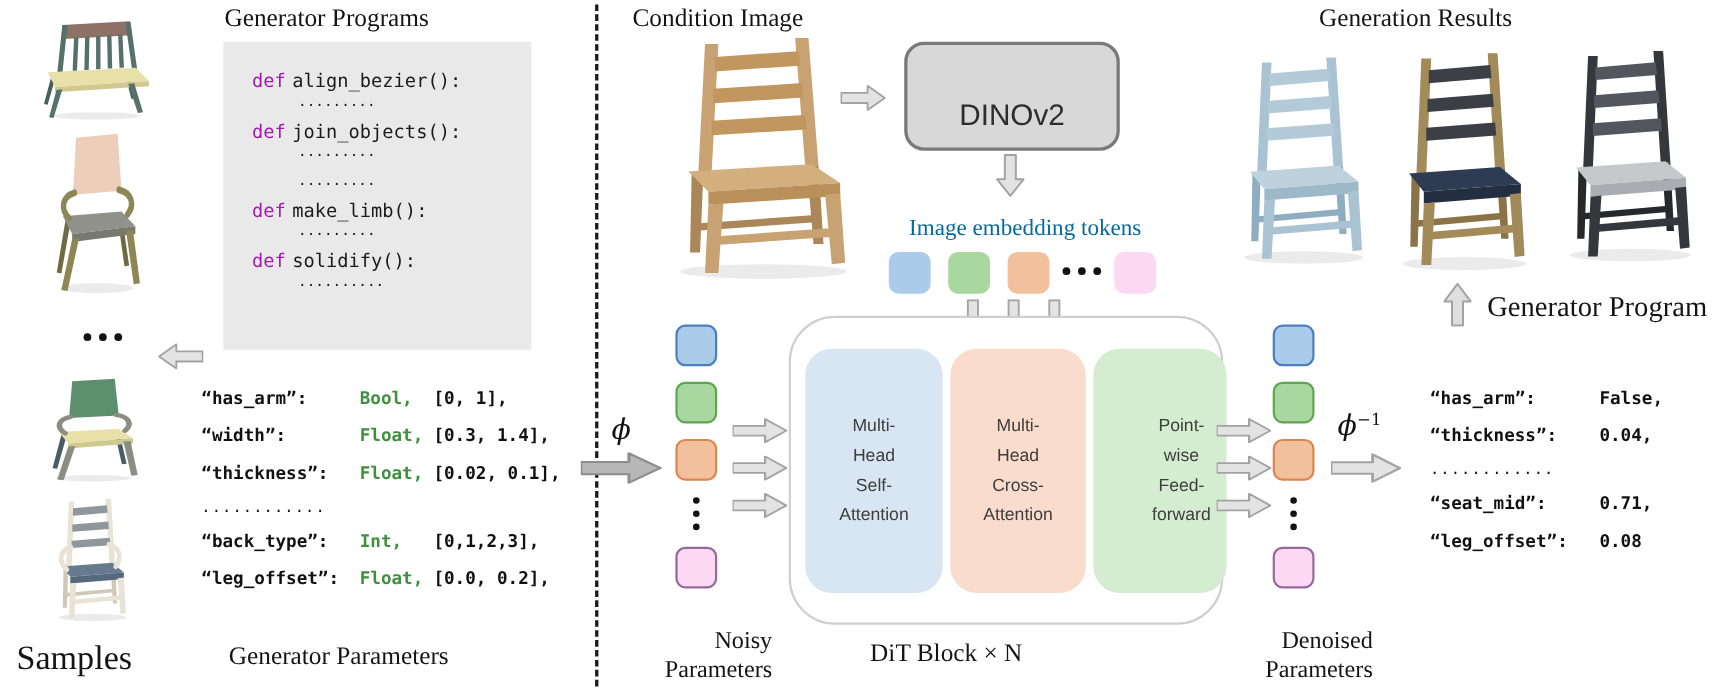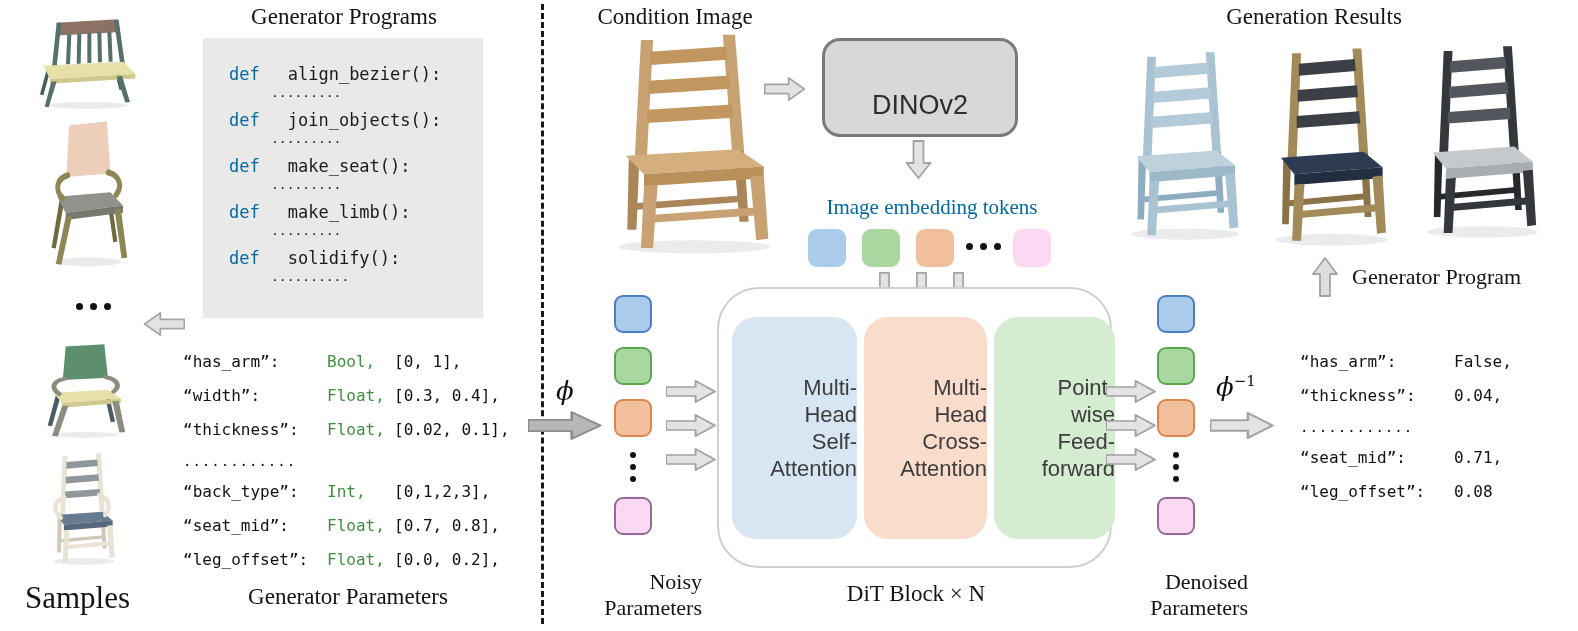--- a/index.html
+++ b/index.html
@@ -1,36 +1,36 @@
 <!DOCTYPE html>
 <html><head>
 <meta charset="utf-8">
 <style>
   * { margin:0; padding:0; box-sizing:border-box; }
   html,body { background:#ffffff; }
   .canvas {
     position:relative; width:1578px; height:631px; background:#fff;
     font-family:"Liberation Serif","DejaVu Serif",serif; color:#141414; overflow:hidden;
   }
-  .title { position:absolute; font-size:23px; color:#141414; text-align:center; white-space:nowrap; }
+  .title { position:absolute; font-size:23px; color:#141414; white-space:nowrap; }
   .small-title { position:absolute; font-size:21px; color:#0369a1; text-align:center; white-space:nowrap; }
   .lbl2 { position:absolute; font-size:22px; line-height:26px; text-align:right; }
 
   
   .divider { position:absolute; left:541px; top:4px; height:620px; width:0; border-left:3px dashed #1a1a1a; }
 
   
   .codebox { position:absolute; left:203px; top:38px; width:280px; height:280px; background:#e9e9e9; padding:26px 0 0 26px; }
   .cline { font-family:"DejaVu Sans Mono",monospace; font-size:17px; line-height:20px; white-space:pre; color:#1b1b1b; }
-  .kw { color:#0369a1; margin-right:28px; }
+  .kw { color:#a21caf; margin-right:6px; }
   .cdots { font-family:"DejaVu Sans Mono",monospace; font-size:13px; line-height:18px; margin-left:42px; margin-bottom:8px; color:#1b1b1b; letter-spacing:0px; }
 
   
   .params { position:absolute; font-family:"DejaVu Sans Mono",monospace; color:#111; }
-  .prow, .orow { white-space:pre; font-size:16px; line-height:34px; }
+  .prow, .orow { white-space:pre; font-size:16px; line-height:34px;font-weight:bold; }
   .prow .k { display:inline-block; min-width:144px; }
   .prow .t { display:inline-block; min-width:67px; color:#3f8f3f; }
   .orow .k { display:inline-block; min-width:154px; }
   .pdots { font-size:14px; line-height:28px; letter-spacing:1px; }
 
   
   .token { position:absolute; width:38px; height:38px; border-radius:9px; }
   .bordered { border:2.5px solid transparent; }
   .t-blue   { background:#aacbea; border-color:#4d7ebd; }
   .t-green  { background:#a8d79f; border-color:#5fa653; }
@@ -39,22 +39,22 @@
 
   
   .dino { position:absolute; left:822px; top:38px; width:196px; height:99px; background:#d8d8d8;
           border:3px solid #7a7a7a; border-radius:18px; display:flex; align-items:center; justify-content:center; }
   .dino span { font-family:"Liberation Sans","DejaVu Sans",sans-serif; font-size:27px; color:#2d2d2d;margin-top:36px; }
 
   
   .dit-outer { position:absolute; left:717px; top:287px; width:395px; height:281px;
                background:#fff; border:2px solid #cfcfcf; border-radius:42px; }
   .att { position:absolute; top:28px; height:222px; border-radius:24px;
-         display:flex; flex-direction:column; align-items:flex-end; justify-content:center;
-         font-family:"Liberation Sans","DejaVu Sans",sans-serif; font-size:22px; line-height:27px; color:#3d3d3d; text-align:center; }
+         display:flex; flex-direction:column; align-items:center; justify-content:center;
+         font-family:"Liberation Sans","DejaVu Sans",sans-serif; font-size:16px; line-height:27px; color:#3d3d3d; text-align:center; }
   .att-blue   { left:13px;  width:125px; background:#d8e6f3; }
   .att-orange { left:145px; width:123px; background:#f9dccb; }
   .att-green  { left:275px; width:121px; background:#d4ecd0;padding-left:39px; }
 
   .phi { position:absolute; font-size:26px; font-style:italic; font-family:"DejaVu Serif",serif; color:#111; }
   .phi sup { font-size:15px; font-style:normal; }
 
   
   .hdots { position:absolute; display:flex; gap:7px; align-items:center; }
   .hdots i { width:7px; height:7px; border-radius:50%; background:#111; }
@@ -148,40 +148,38 @@
   <div class="codebox">
     <div>
       <div class="cline"><span class="kw">def</span><span>align_bezier():</span></div>
       <div class="cdots">.........</div>
     </div>
     <div>
       <div class="cline"><span class="kw">def</span><span>join_objects():</span></div>
       <div class="cdots">.........</div>
     </div>
     <div>
-      <div class="cline"><span class="kw">def</span><span>make_seat():</span></div>
       <div class="cdots">.........</div>
     </div>
     <div>
       <div class="cline"><span class="kw">def</span><span>make_limb():</span></div>
       <div class="cdots">.........</div>
     </div>
     <div>
       <div class="cline"><span class="kw">def</span><span>solidify():</span></div>
       <div class="cdots">..........</div>
     </div>
   </div>
 
   <div class="params" style="left:183px;top:345px">
     <div class="prow"><span class="k">“has_arm”:</span><span class="t">Bool,</span><span>[0, 1],</span></div>
-    <div class="prow"><span class="k">“width”:</span><span class="t">Float,</span><span>[0.3, 0.4],</span></div>
+    <div class="prow"><span class="k">“width”:</span><span class="t">Float,</span><span>[0.3, 1.4],</span></div>
     <div class="prow"><span class="k">“thickness”:</span><span class="t">Float,</span><span>[0.02, 0.1],</span></div>
     <div class="pdots">............</div>
     <div class="prow"><span class="k">“back_type”:</span><span class="t">Int,</span><span>[0,1,2,3],</span></div>
-    <div class="prow"><span class="k">“seat_mid”:</span><span class="t">Float,</span><span>[0.7, 0.8],</span></div>
     <div class="prow"><span class="k">“leg_offset”:</span><span class="t">Float,</span><span>[0.0, 0.2],</span></div>
   </div>
   <div class="title" style="left:208px;top:584px;width:280px">Generator Parameters</div>
 
   <div class="divider"></div>
 
   <div class="title" style="left:575px;top:4px;width:200px">Condition Image</div>
   <svg class="chair" style="left:600px;top:32px;width:182px;height:224px;--frame:#c8a272;--frame-dark:#ab8658;--slat:#c2965f;--seat:#d3af7d;--seat-edge:#b99059" viewBox="0 0 120 170" preserveAspectRatio="none">
       <use href="#sym-ladder"></use>
     </svg>
@@ -314,15 +312,15 @@
   <svg class="chair" style="left:1262px;top:46px;width:134px;height:202px;--frame:#a38a59;--frame-dark:#8a7347;--slat:#3c4046;--seat:#2d3b53;--seat-edge:#232e41" viewBox="0 0 120 170" preserveAspectRatio="none">
       <use href="#sym-ladder"></use>
     </svg>
   <svg class="chair" style="left:1414px;top:44px;width:132px;height:196px;--frame:#34373c;--frame-dark:#26282c;--slat:#53565c;--seat:#c6c9cc;--seat-edge:#a9adb2" viewBox="0 0 120 170" preserveAspectRatio="none">
       <use href="#sym-ladder"></use>
     </svg>
 
   <svg class="arrow" style="left:1312px;top:257px;width:26px;height:40px" viewBox="0 0 26 40">
     <polygon points="13,1 25,17 18,17 18,39 8,39 8,17 1,17" fill="#dedede" stroke="#a3a3a3" stroke-width="1.8" stroke-linejoin="round"></polygon>
   </svg>
-  <div class="title" style="left:1352px;top:264px;font-size:22px;text-align:right">Generator Program</div>
+  <div class="title" style="left:1352px;top:264px;font-size:26px;text-align:right">Generator Program</div>
 
 </div>
 
 </body></html>

